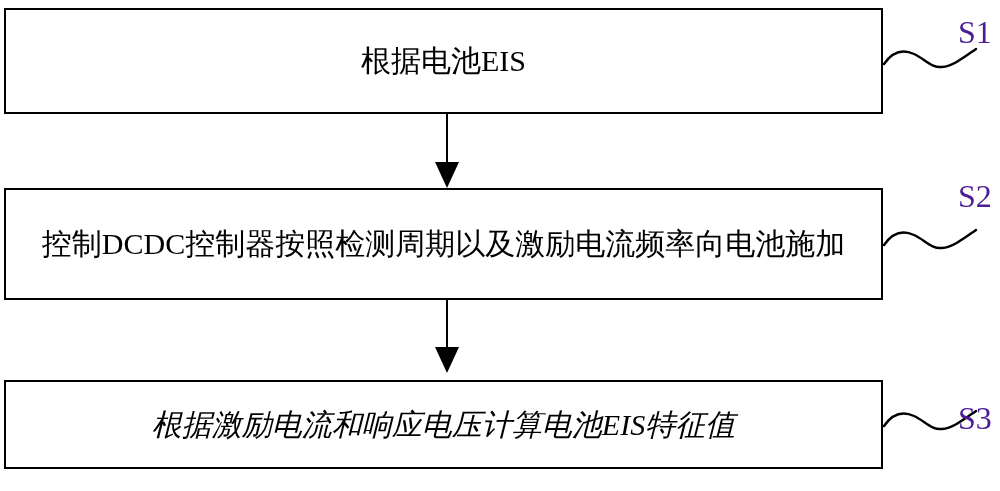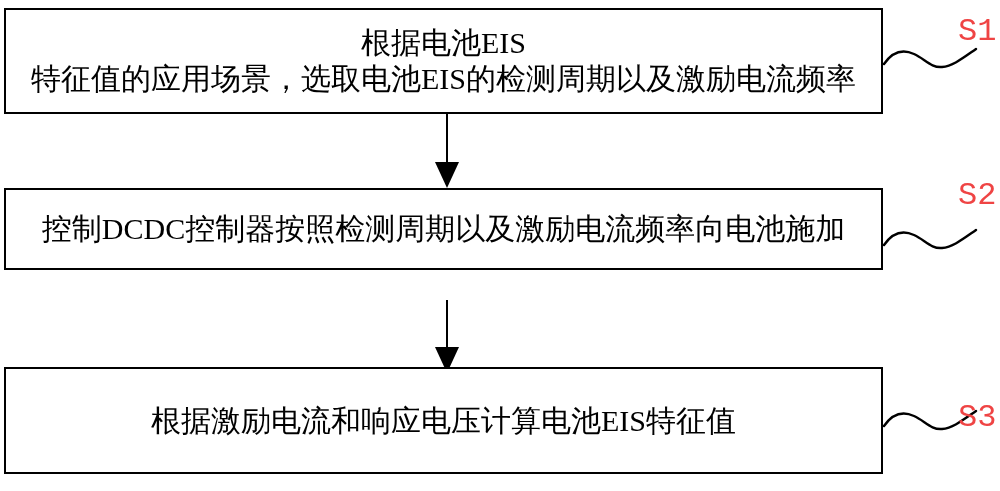--- a/index.html
+++ b/index.html
@@ -22,22 +22,22 @@
     display: flex;
     flex-direction: column;
     justify-content: center;
     align-items: center;
     text-align: center;
     font-size: 30px;
     line-height: 36px;
     padding: 16px 14px;
   }
   .box1 { top: 8px;   height: 106px; }
-  .box2 { top: 188px; height: 82px; }
-  .box3 { top: 367px; height: 107px; }
+  .box2 { top: 188px; height: 112px; }
+  .box3 { top: 380px; height: 89px; font-style: italic; }
 
   .arrow {
     position: absolute;
     left: 434px;
     width: 26px;
     display: flex;
     flex-direction: column;
     align-items: center;
   }
   .arrow1 { top: 114px; height: 74px; }
@@ -53,35 +53,33 @@
   .squiggle { position: absolute; left: 883px; width: 96px; height: 28px; }
   .sq1 { top: 45px; }
   .sq2 { top: 226px; }
   .sq3 { top: 407px; }
 
   .slabel {
     position: absolute;
     left: 958px;
     font-size: 32px;
     line-height: 32px;
-    color: #ef4444;
-    font-family: Liberation Mono, monospace;
+    color: #4c1d95;
   }
   .sl1 { top: 16px; }
   .sl2 { top: 180px; }
   .sl3 { top: 402px; }
 </style>
 </head>
 <body>
 
 <div class="figure">
 
   <div class="box box1">
     <div>根据电池EIS</div>
-    <div>特征值的应用场景，选取电池EIS的检测周期以及激励电流频率</div>
   </div>
   <svg class="squiggle sq1" viewBox="0 0 96 28">
     <path d="M1,19 C10,6 20,4 31,9 C42,14 48,23 59,22 C70,21 80,13 93,4" fill="none" stroke="#000000" stroke-width="2.4" stroke-linecap="round"></path>
   </svg>
   <div class="slabel sl1">S1</div>
 
   <div class="arrow arrow1">
     <div class="arrow-line"></div>
     <div class="arrow-head"></div>
   </div>

